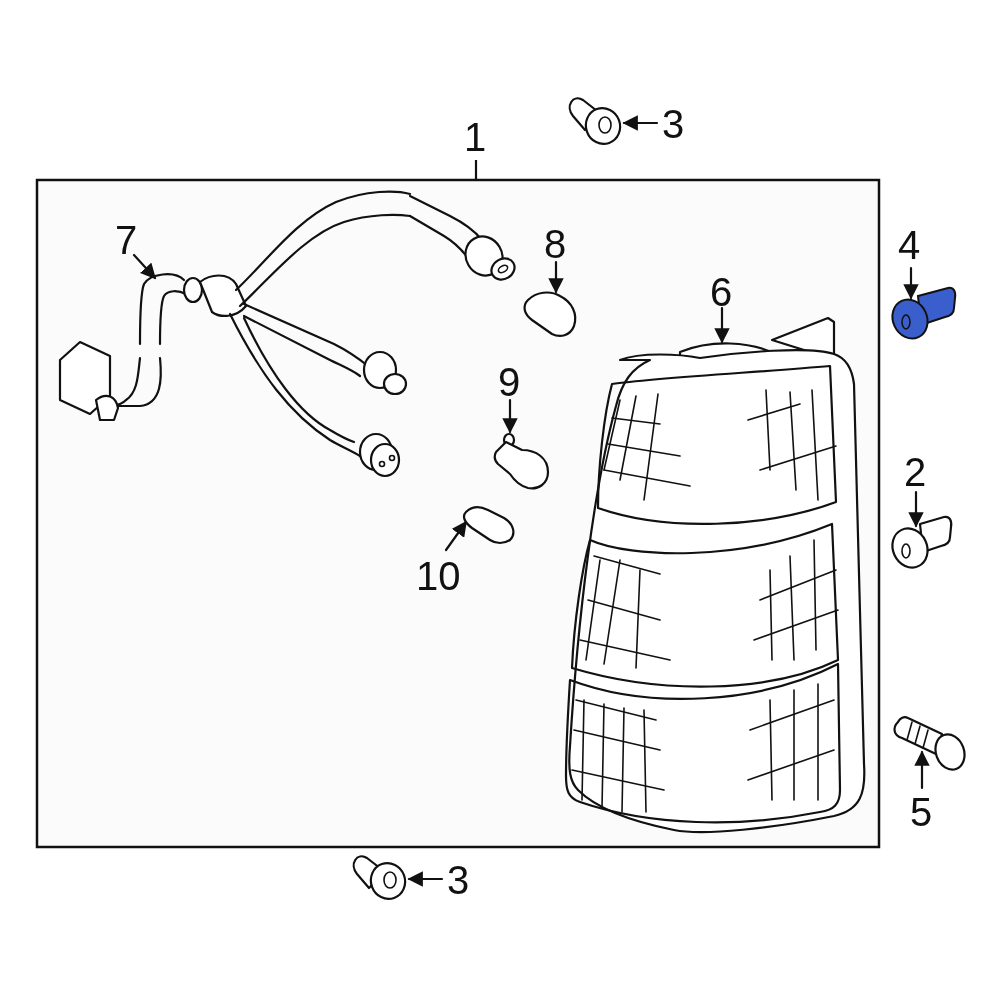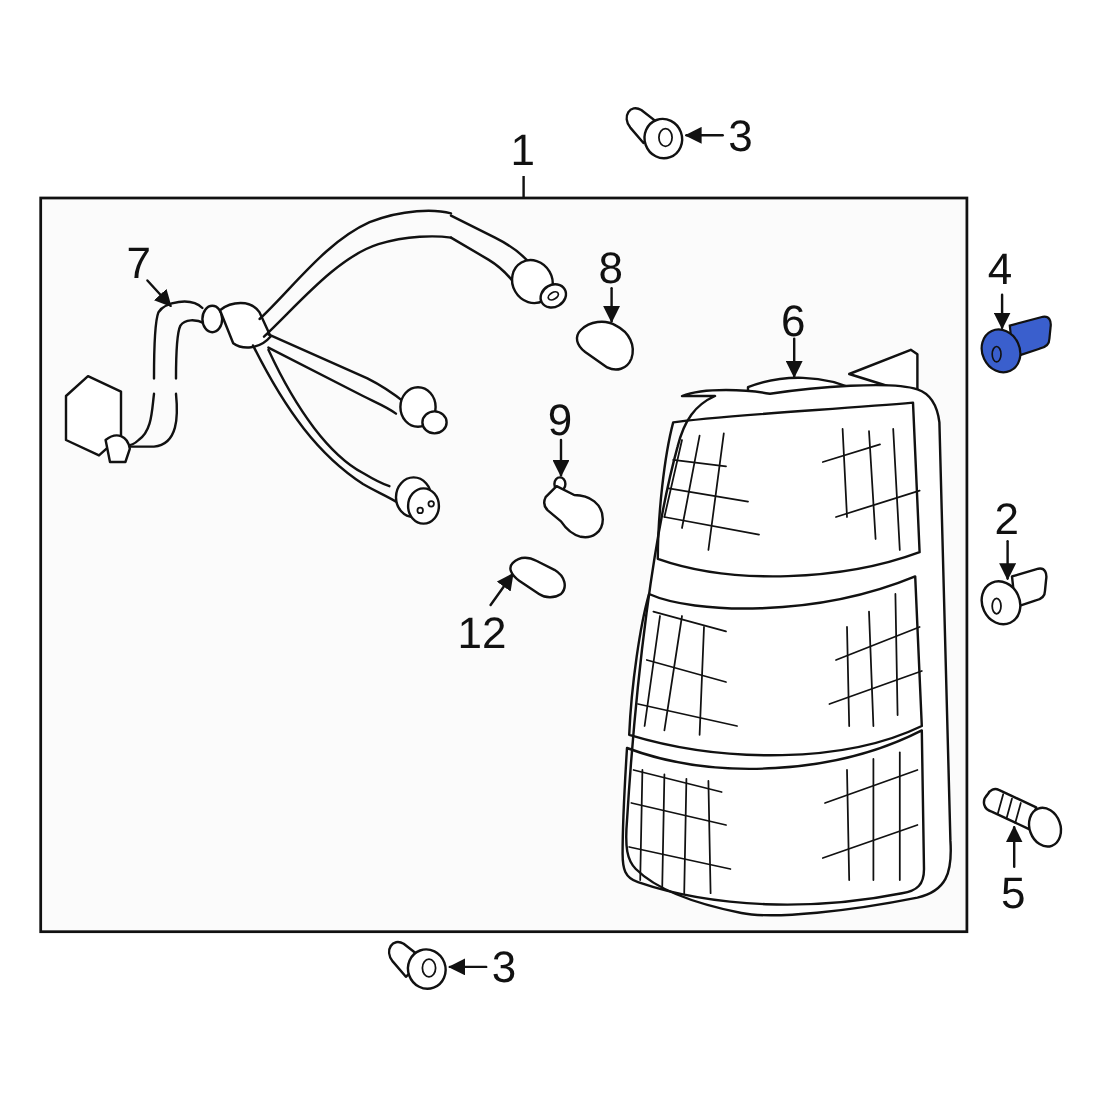--- a/index.html
+++ b/index.html
@@ -156,13 +156,13 @@
 <div class="callout" style="left:464px;top:117px;">1</div>
 <div class="callout" style="left:904px;top:452px;">2</div>
 <div class="callout" style="left:662px;top:104px;">3</div>
 <div class="callout" style="left:447px;top:860px;">3</div>
 <div class="callout" style="left:898px;top:225px;">4</div>
 <div class="callout" style="left:910px;top:792px;">5</div>
 <div class="callout" style="left:710px;top:272px;">6</div>
 <div class="callout" style="left:115px;top:220px;">7</div>
 <div class="callout" style="left:544px;top:224px;">8</div>
 <div class="callout" style="left:498px;top:362px;">9</div>
-<div class="callout" style="left:416px;top:556px;">12</div>
+<div class="callout" style="left:416px;top:556px;">10</div>
 
 </body></html>

